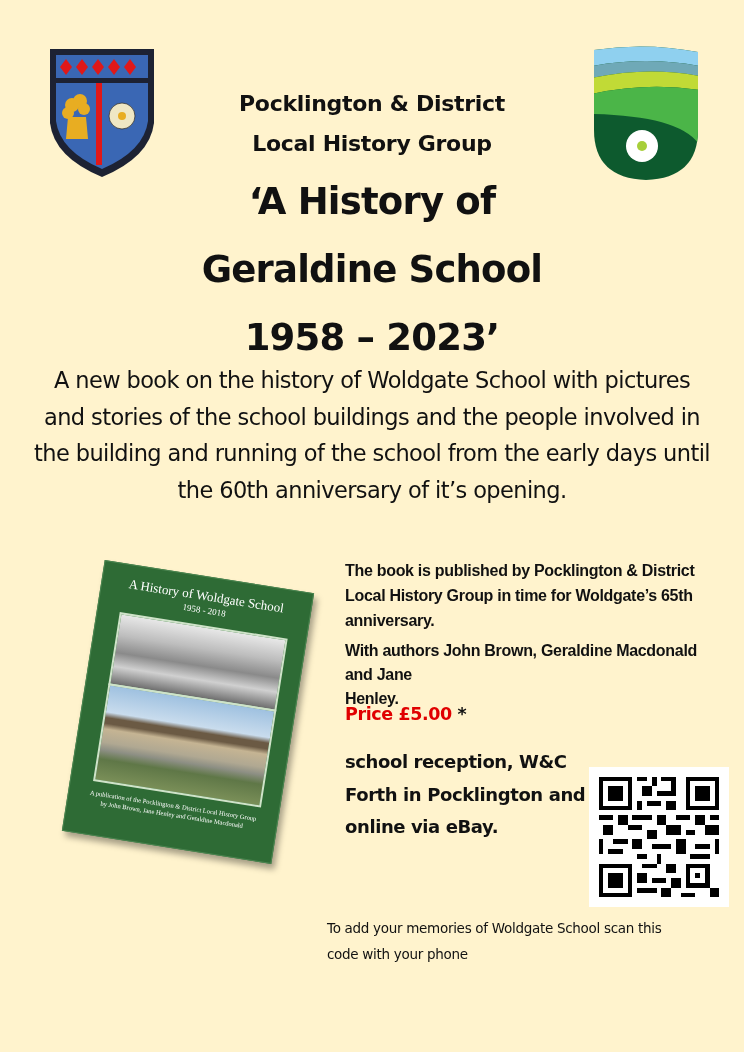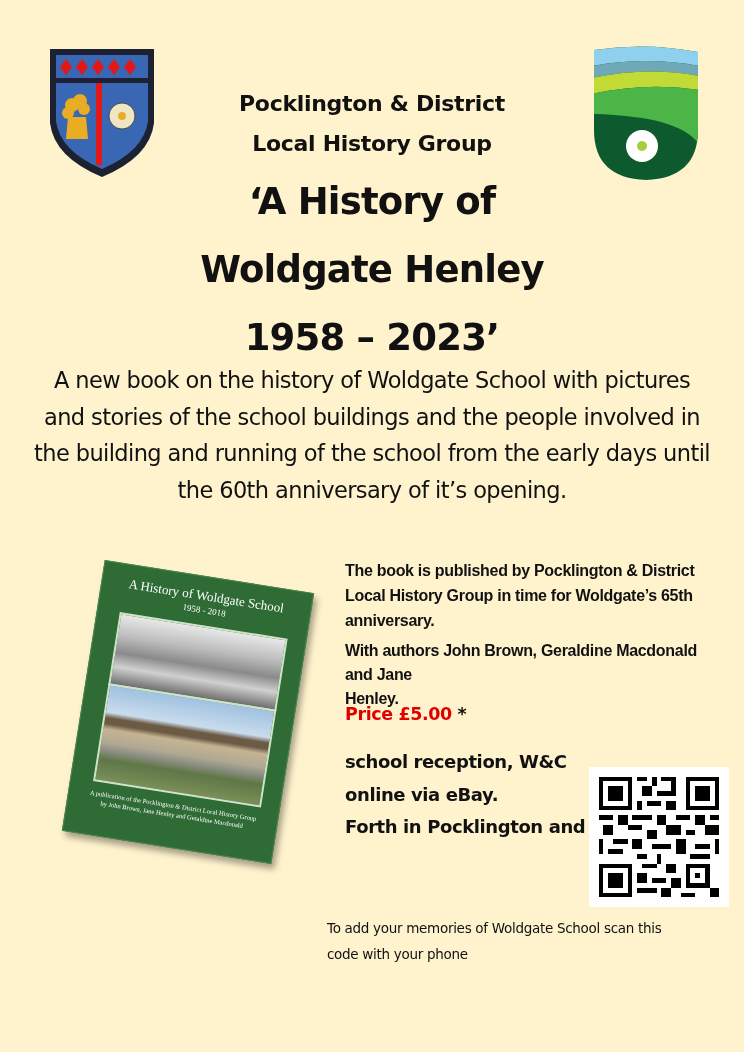--- a/index.html
+++ b/index.html
@@ -125,21 +125,21 @@
   </svg>
 </div>
 
 <div class="abs org">
   <div>Pocklington &amp; District</div>
   <div>Local History Group</div>
 </div>
 
 <div class="abs title">
   <div>‘A History of</div>
-  <div>Woldgate Henley</div>
+  <div>Geraldine School</div>
   <div>1958 – 2023’</div>
 </div>
 
 <div class="abs desc">
   <div>A new book on the history of Woldgate School with pictures</div>
   <div>and stories of the school buildings and the people involved in</div>
   <div>the building and running of the school from the early days until</div>
   <div>the 60th anniversary of it’s opening.</div>
 </div>
 
@@ -166,22 +166,22 @@
     <span class="line">Henley.</span>
   </p>
 </div>
 
 <div class="abs price">
   <span class="amt">Price £5.00</span><span> *</span>
 </div>
 
 <div class="abs avail">
   <div>school reception, W&amp;C</div>
+  <div>Forth in Pocklington and</div>
   <div>online via eBay.</div>
-  <div>Forth in Pocklington and</div>
 </div>
 
 <div class="abs qr">
   <svg width="140" height="140" viewBox="0 0 29 29" shape-rendering="crispEdges">
     <rect width="29" height="29" fill="#fff"></rect>
     <g fill="#000">
 
       <path d="M2 2h7v7h-7z M3 3v5h5v-5z" fill-rule="evenodd"></path>
       <rect x="4" y="4" width="3" height="3"></rect>
       <path d="M20 2h7v7h-7z M21 3v5h5v-5z" fill-rule="evenodd"></path>

